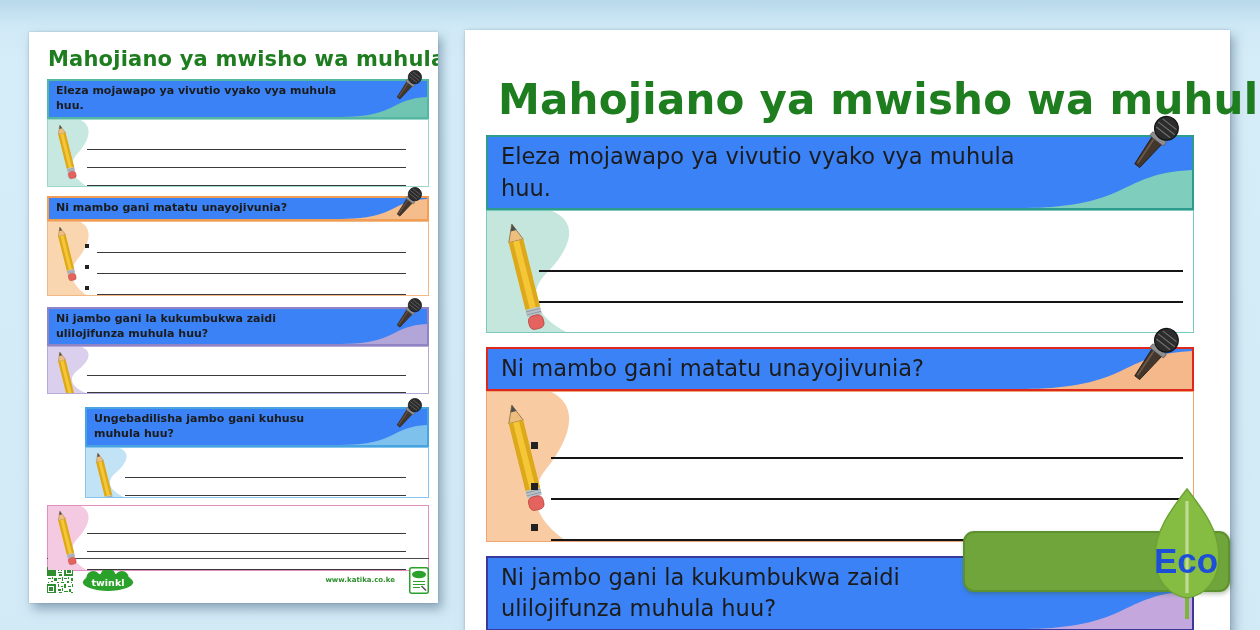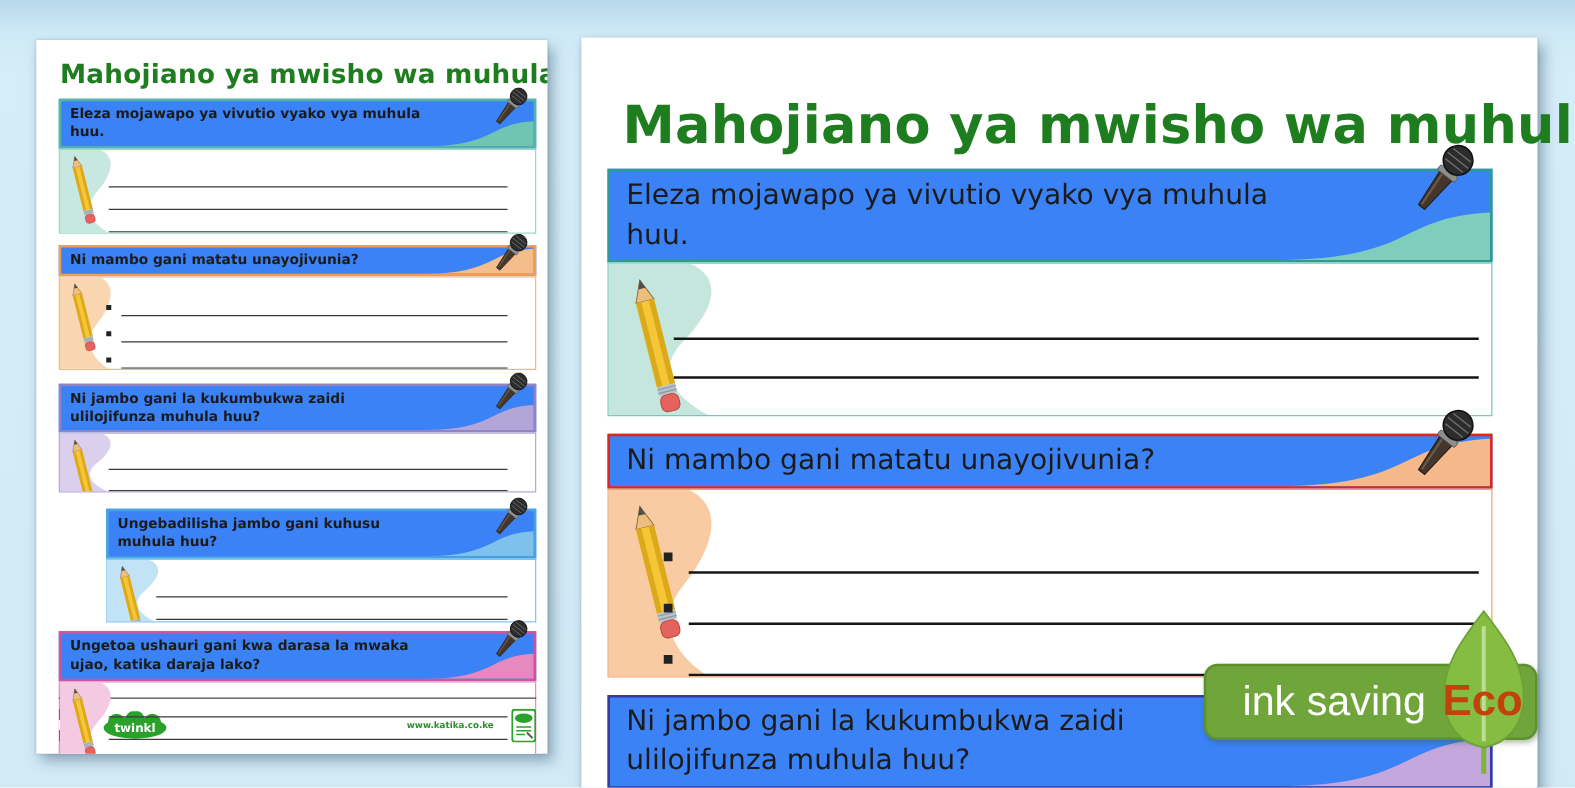--- a/index.html
+++ b/index.html
@@ -55,21 +55,21 @@
   .footer{position:absolute;left:0;right:0;bottom:7px;border-top:1px solid #4a4a4a;
     display:flex;align-items:center;gap:9px;padding-top:5px;height:32px;}
   .url{margin-left:auto;margin-right:5px;color:#2f8f2f;font-weight:bold;font-size:7px;}
 
   #eco-badge{position:absolute;left:963px;top:485px;width:300px;height:140px;z-index:40;
     font-family:"Liberation Sans",sans-serif;}
   .badge-rect{position:absolute;left:0;top:46px;width:263px;height:57px;background:#6fa53b;
     border:2.5px solid #5d9130;border-radius:11px;box-shadow:1px 2px 4px rgba(50,80,25,.35);}
   .leaf-svg{position:absolute;left:183px;top:0;width:82px;height:140px;}
   .ink-label{position:absolute;left:31px;top:46px;height:60px;line-height:60px;font-size:33px;color:#fff;z-index:5;}
-  .eco-label{position:absolute;left:191px;top:46px;height:60px;line-height:60px;font-size:35px;font-weight:bold;color:#c2410c;z-index:5;}
+  .eco-label{position:absolute;left:191px;top:46px;height:60px;line-height:60px;font-size:35px;font-weight:bold;color:#1d4ed8;z-index:5;}
 </style>
 </head>
 <body>
 
 <div id="page-small" class="page">
   <div class="inner">
     <div class="ws-title" style="color: rgb(30, 125, 30);">Mahojiano ya mwisho wa muhula</div>
     <div id="small-sections">
         <div class="section" style="margin-bottom: 9px;">
           <div class="sec-header" style="border-color: rgb(83, 183, 164);"><svg class="swoosh" viewBox="0 0 120 40" preserveAspectRatio="none">
@@ -201,31 +201,20 @@
     <path d="M7 73.6 h12 M7 76 h12" stroke="#8d979e" stroke-width="0.8"></path>
     <rect x="7" y="78" width="12" height="11" rx="4" fill="#e4635e" stroke="#b4403c" stroke-width="0.6"></rect>
   </svg>
             <div class="lines" style="padding-top: 12px;">
               <div class="write-line" style="height: 17px;"></div>
               <div class="write-line" style="height: 17px;"></div>
             </div>
           </div>
         </div>
         <div class="section" style="margin-bottom: 0px;">
-          <div class="sec-header" style="border-color: rgb(212, 81, 157);"><svg class="swoosh" viewBox="0 0 120 40" preserveAspectRatio="none">
-    <path d="M120 2 C98 4 90 12 76 23 C58 37 38 40 16 40 L120 40 Z" fill="#e689c0"></path>
-  </svg><svg class="mic" viewBox="0 0 64 64">
-    <g transform="rotate(38 32 30)">
-      <path d="M26 27 L38 27 L35 58 L29 58 Z" fill="#43362c" stroke="#241c14" stroke-width="0.8"></path>
-      <path d="M28.8 28 L30.8 56" stroke="#6e5a47" stroke-width="1.6" fill="none"></path>
-      <rect x="23.5" y="22.5" width="17" height="5" rx="1.5" fill="#8d8d8d" stroke="#4c4c4c" stroke-width="0.6"></rect>
-      <circle cx="32" cy="12" r="11.5" fill="#2c2c2c" stroke="#121212" stroke-width="1.2"></circle>
-      <path d="M23.5 7 h17 M21.8 12 h20.4 M23.5 17 h17" stroke="#707070" stroke-width="1.1"></path>
-    </g>
-  </svg><span class="q-text">Ungetoa ushauri gani kwa darasa la mwaka ujao, katika daraja lako?</span></div>
           <div class="sec-body" style="border-color: rgb(225, 143, 195); height: 64px;">
             <svg class="blob" viewBox="0 0 60 100" preserveAspectRatio="none">
     <path d="M0 0 L34 0 C52 10 44 34 32 52 C22 68 26 86 44 100 L0 100 Z" fill="#f4cae2"></path>
   </svg>
             <svg class="pencil" viewBox="0 0 26 92">
     <polygon points="13,2 19,16 7,16" fill="#edbe7e" stroke="#8a6b3c" stroke-width="0.6"></polygon>
     <polygon points="13,2 15.4,7.6 10.6,7.6" fill="#4f4f4f"></polygon>
     <rect x="7" y="16" width="12" height="56" fill="#f5c636"></rect>
     <rect x="7" y="16" width="3.5" height="56" fill="#dca81c"></rect>
     <rect x="15.5" y="16" width="3.5" height="56" fill="#dca81c"></rect>
@@ -403,15 +392,14 @@
   </div>
 </div>
 
 <div id="eco-badge">
   <div class="badge-rect"></div>
   <svg class="leaf-svg" viewBox="0 0 82 136">
     <rect x="39" y="70" width="4" height="62" fill="#7cb43c"></rect>
     <path d="M41 2 C58 24 73 44 73 70 C73 94 59 108 41 111 C23 108 9 94 9 70 C9 44 24 24 41 2 Z" fill="#85bd43" stroke="#6da334" stroke-width="1.5"></path>
     <rect x="39.4" y="14" width="3.2" height="92" fill="#c6de9d" opacity="0.9"></rect>
   </svg>
-  <span class="ink-label">ink saving</span>
   <span class="eco-label">Eco</span>
 </div>
 
 </body></html>

